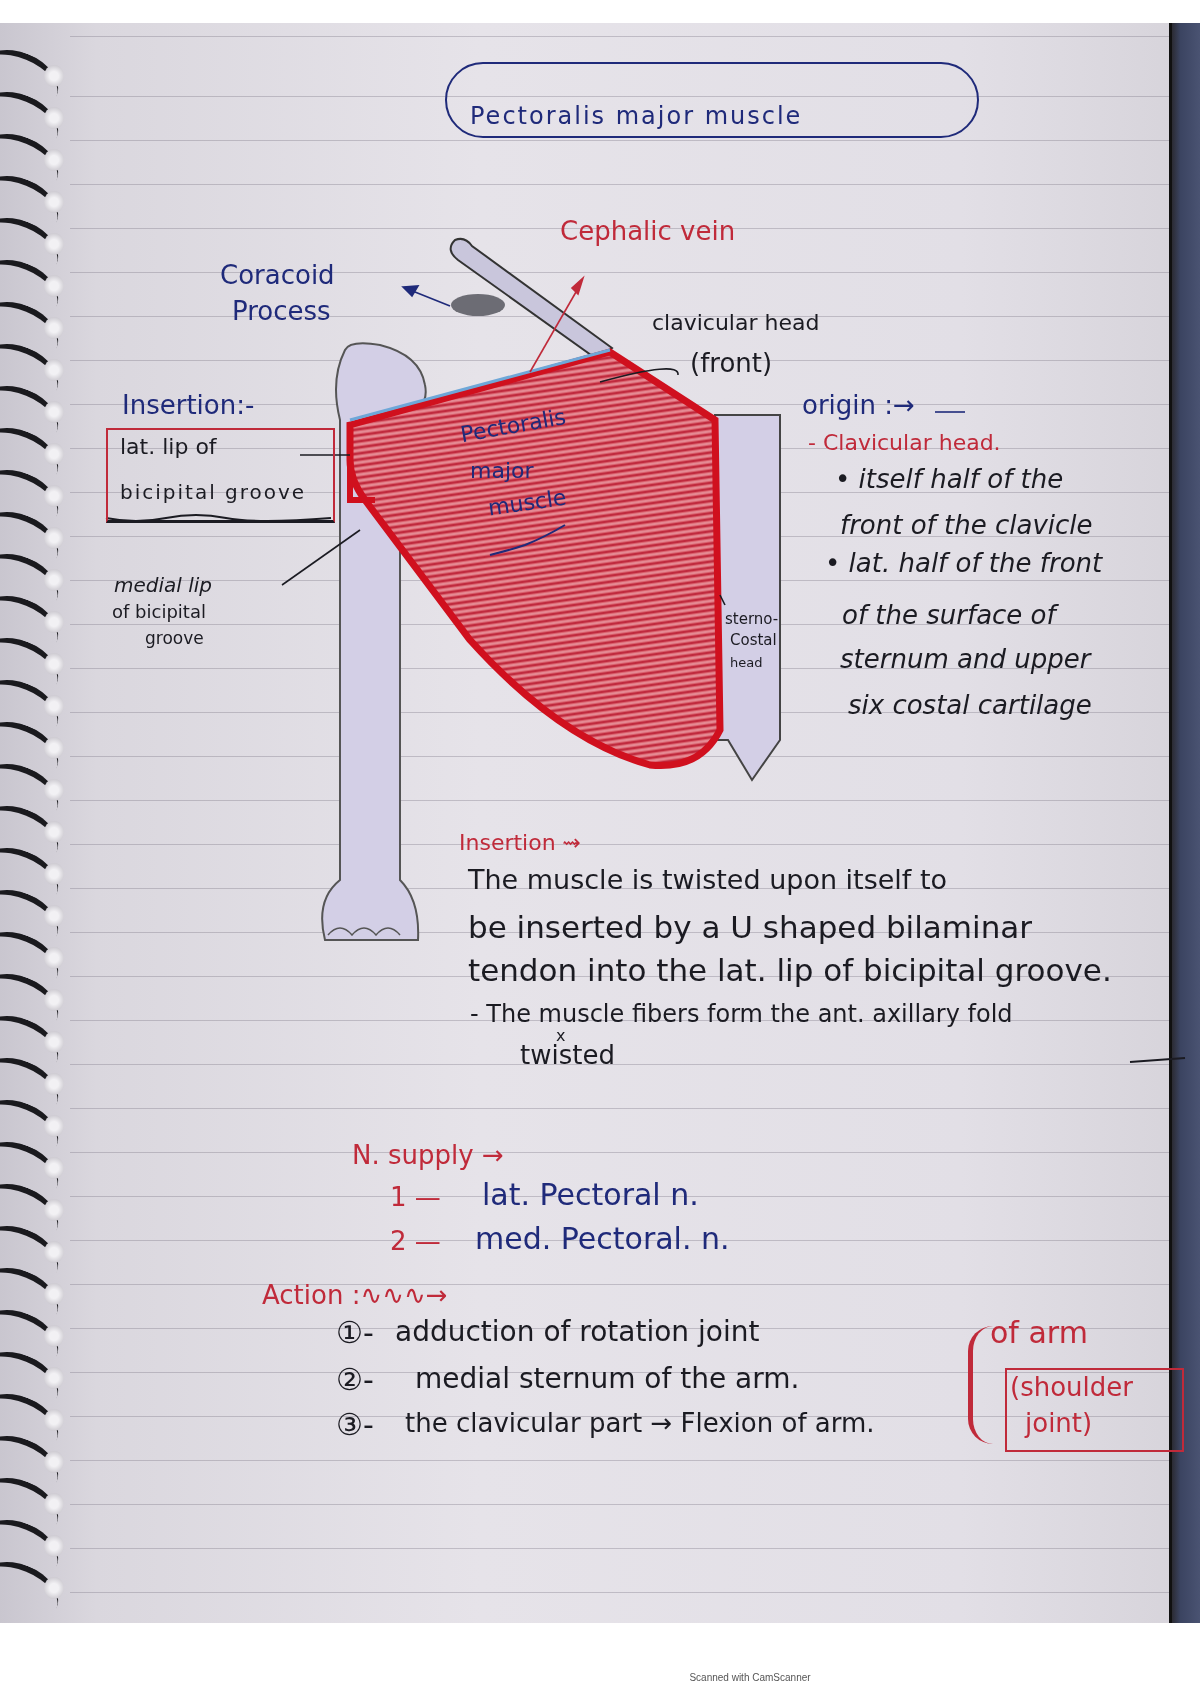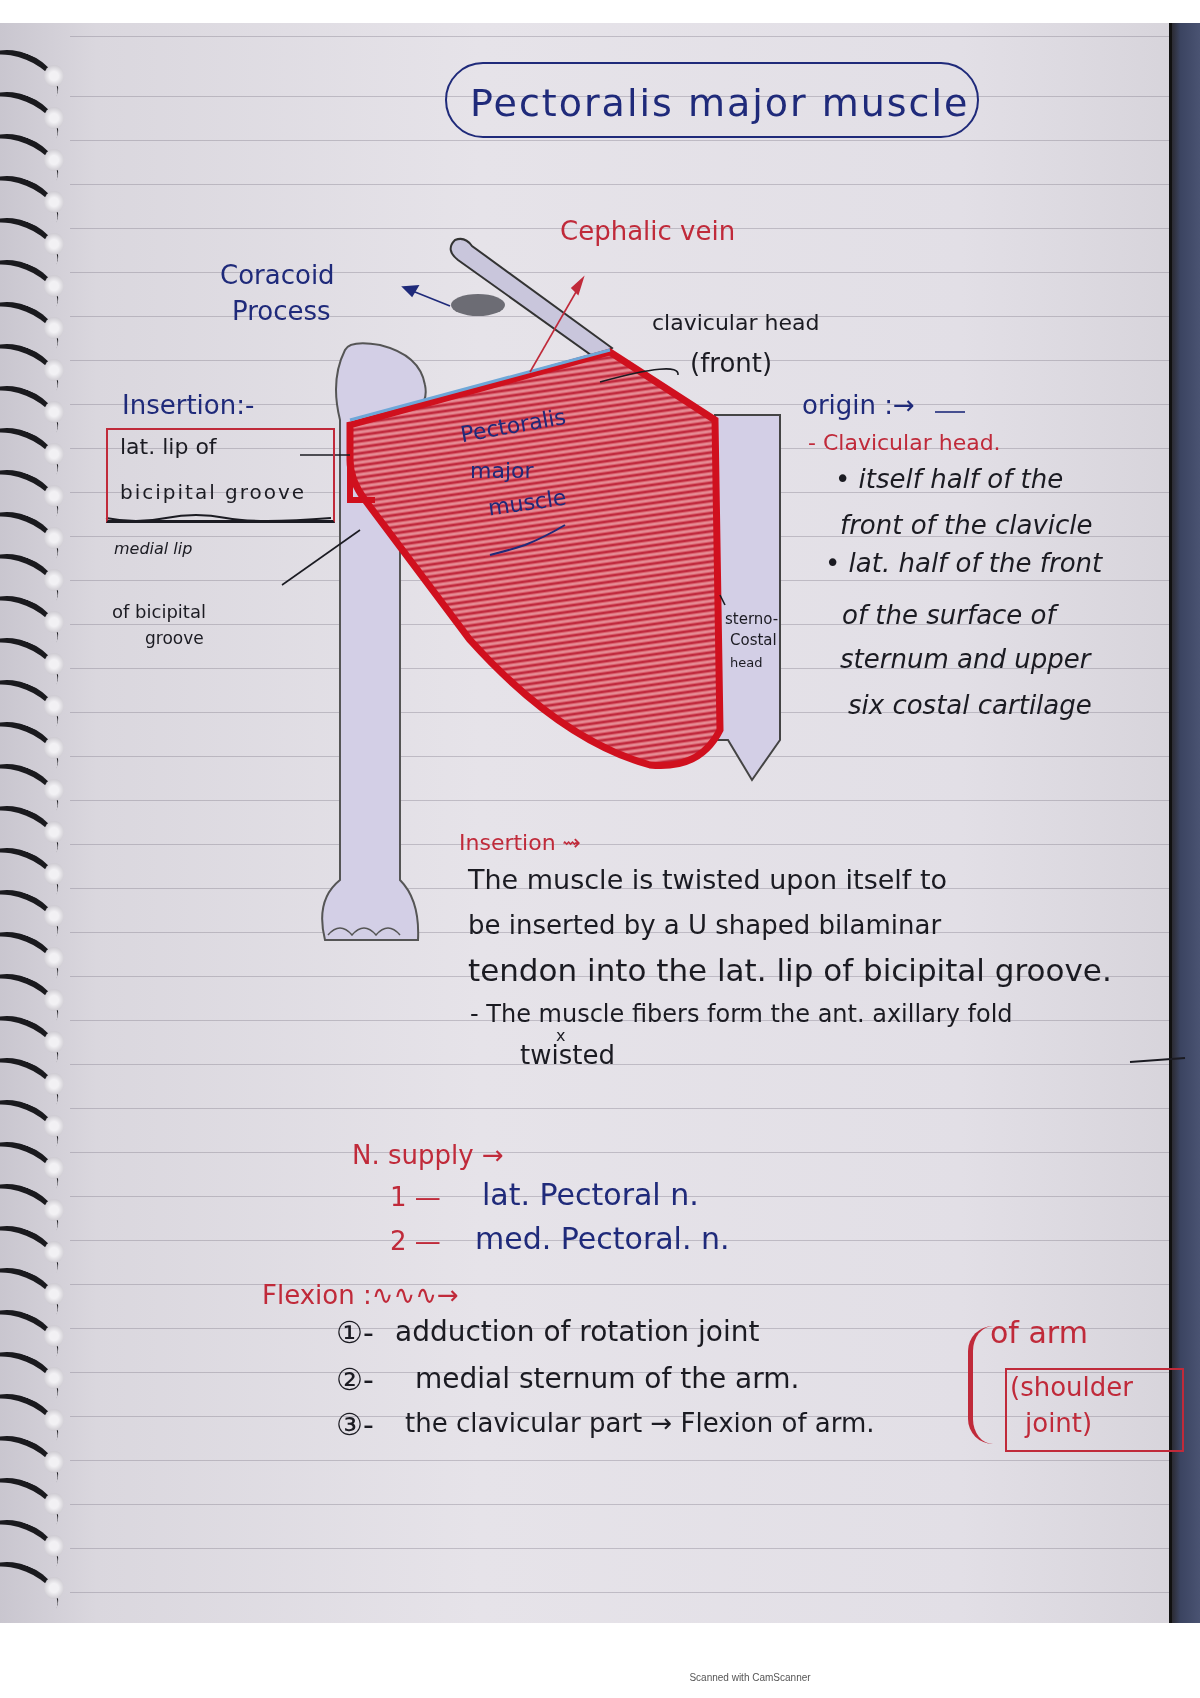--- a/index.html
+++ b/index.html
@@ -35,21 +35,21 @@
     }
     .hw { position: absolute; white-space: nowrap; line-height: 1; }
     .blue { color: #1f2a7a; }
     .red { color: #c02a3a; }
     .black { color: #1b1b22; }
     .title-box {
       position: absolute; left: 445px; top: 62px; width: 530px; height: 72px;
       border: 2px solid #1f2a7a; border-radius: 40px;
     }
     .title {
-      left: 470px; top: 84px; font-size: 38px; letter-spacing: 2px;
+      left: 470px; top: 104px; font-size: 24px; letter-spacing: 2px;
       font-family: "DejaVu Sans", sans-serif;
     }
     .small { font-size: 22px; }
     .med { font-size: 26px; }
     .big { font-size: 30px; }
     .italic { font-style: italic; }
     .ins-box {
       position: absolute; left: 106px; top: 428px; width: 225px; height: 90px;
       border: 2px solid #c02a3a; border-bottom: 3px solid #1b1b22;
     }
@@ -216,48 +216,48 @@
 
 <div class="hw black" style="left:725px;top:612px;font-size:15px">sterno-</div>
 <div class="hw black" style="left:730px;top:633px;font-size:15px">Costal</div>
 <div class="hw black" style="left:730px;top:656px;font-size:13px">head</div>
 
 <div class="hw blue med" style="left:122px;top:392px">Insertion:-</div>
 <div class="ins-box"></div>
 <div class="hw black small" style="left:120px;top:436px">lat. lip of</div>
 <div class="hw black" style="left:120px;top:482px;font-size:20px;letter-spacing:2px">bicipital groove</div>
 
-<div class="hw black italic" style="left:114px;top:541px;font-size:16px">medial lip</div>
+<div class="hw black italic" style="left:114px;top:575px;font-size:20px">medial lip</div>
 <div class="hw black" style="left:112px;top:603px;font-size:18px">of bicipital</div>
 <div class="hw black" style="left:145px;top:630px;font-size:17px">groove</div>
 
 <div class="hw blue med" style="left:802px;top:392px">origin :→</div>
 <div class="hw red small" style="left:808px;top:432px">- Clavicular head.</div>
 <div class="hw black italic med" style="left:835px;top:466px">• itself half of the</div>
 <div class="hw black italic med" style="left:840px;top:512px">front of the clavicle</div>
 <div class="hw black italic med" style="left:825px;top:550px">• lat. half of the front</div>
 <div class="hw black italic med" style="left:842px;top:602px">of the surface of</div>
 <div class="hw black italic med" style="left:840px;top:646px">sternum and upper</div>
 <div class="hw black italic med" style="left:848px;top:692px">six costal cartilage</div>
 
 <div class="hw red small" style="left:459px;top:832px">Insertion ⇝</div>
 <div class="hw black big" style="left:468px;top:866px;font-size:27px">The muscle is twisted upon itself  to</div>
-<div class="hw black big" style="left:468px;top:912px;font-size:26px">be inserted by a U shaped bilaminar</div>
+<div class="hw black big" style="left:468px;top:912px;font-size:31px">be inserted by a U shaped bilaminar</div>
 <div class="hw black big" style="left:468px;top:955px;font-size:31px">tendon into the lat. lip of bicipital groove.</div>
 <div class="hw black big" style="left:470px;top:1002px;font-size:24px">- The muscle fibers form the ant. axillary fold</div>
 <div class="hw black" style="left:556px;top:1028px;font-size:16px">x</div>
 <div class="hw black med" style="left:520px;top:1042px">twisted</div>
 
 <div class="hw red med" style="left:352px;top:1142px">N. supply →</div>
 <div class="hw red med" style="left:390px;top:1184px">1 —</div>
 <div class="hw blue big" style="left:482px;top:1180px">lat. Pectoral n.</div>
 <div class="hw red med" style="left:390px;top:1228px">2 —</div>
 <div class="hw blue big" style="left:475px;top:1224px">med. Pectoral. n.</div>
 
-<div class="hw red med" style="left:262px;top:1282px">Flexion :∿∿∿→</div>
+<div class="hw red med" style="left:262px;top:1282px">Action :∿∿∿→</div>
 <div class="hw black big" style="left:336px;top:1318px">①-</div>
 <div class="hw black big" style="left:395px;top:1318px;font-size:28px">adduction of rotation joint</div>
 <div class="hw black big" style="left:336px;top:1365px">②-</div>
 <div class="hw black big" style="left:415px;top:1365px;font-size:28px">medial sternum of the arm.</div>
 <div class="hw black big" style="left:336px;top:1410px">③-</div>
 <div class="hw black big" style="left:405px;top:1410px;font-size:26px">the clavicular part → Flexion of arm.</div>
 
 <div class="brace"></div>
 <div class="hw red big" style="left:990px;top:1318px">of arm</div>
 <div class="joint-box"></div>

